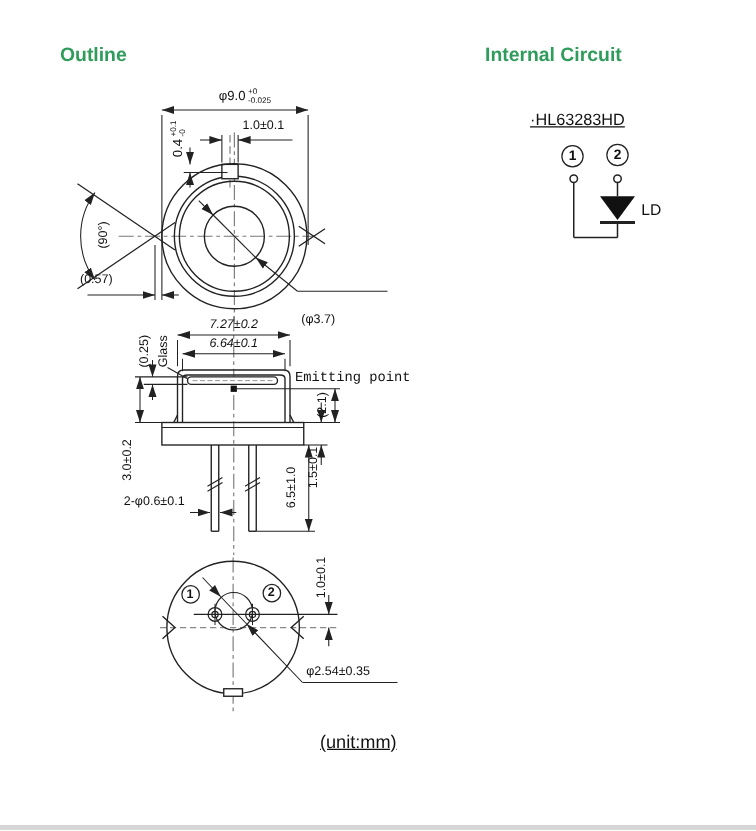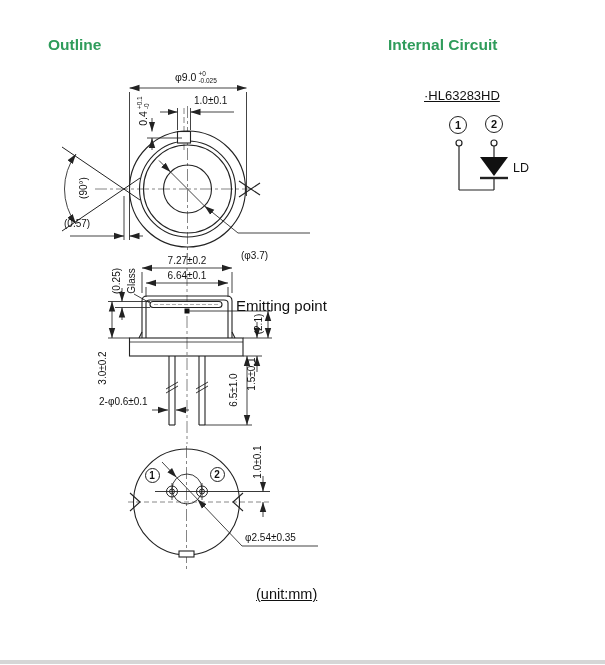--- a/index.html
+++ b/index.html
@@ -1,33 +1,33 @@
 <!DOCTYPE html>
 <html><head>
 <meta charset="utf-8">
 <style>
   html,body{margin:0;padding:0;background:#fff;}
   #page{position:relative;width:605px;height:665px;background:#ffffff;overflow:hidden;
         font-family:"Liberation Sans", sans-serif;color:#111;}
   svg{position:absolute;left:0;top:0;}
   .lbl{position:absolute;font-size:10px;line-height:1.05;white-space:nowrap;color:#111;}
-  .ctr{transform:translate(-50%,-50%);}
+  .ctr{transform:translate(-50%,-50%);font-style:italic;}
   .vlbl{transform:translate(-50%,-50%) rotate(-90deg);}
   .title{position:absolute;font-size:15.5px;font-weight:bold;white-space:nowrap;}
   .tolwrap{display:inline-flex;align-items:center;}
   .tolcol{display:inline-flex;flex-direction:column;font-size:6.5px;line-height:1.1;margin-left:2px;}
   .main-dim{font-size:10.5px;}
   .pincirc{position:absolute;border:1.2px solid #222;border-radius:50%;display:flex;
            align-items:center;justify-content:center;background:#fff;box-sizing:border-box;}
   .pincirc.big{width:18px;height:18px;font-size:11px;font-weight:600;}
   .pincirc.small{width:15px;height:15px;font-size:10px;font-weight:600;}
   .unit{position:absolute;font-size:14.5px;}
   .partno{position:absolute;font-size:13px;text-decoration:underline;}
   .footerbar{position:absolute;left:0;width:605px;height:4px;background:#d6d6d6;}
-  .emitlbl{position:absolute;font-size:15px;white-space:nowrap;}
+  .emitlbl{position:absolute;font-size:11px;white-space:nowrap;font-family:Liberation Mono, monospace;}
 </style>
 </head>
 <body>
 
 <div id="page">
 
   <svg width="605" height="665" viewBox="0 0 605 665">
     <defs>
       <marker id="ah" viewBox="0 0 10 8" refX="10" refY="4" markerWidth="10" markerHeight="8" markerUnits="userSpaceOnUse" orient="auto-start-reverse">
         <path d="M0,0.8 L10,4 L0,7.2 Z" fill="#222"></path>

